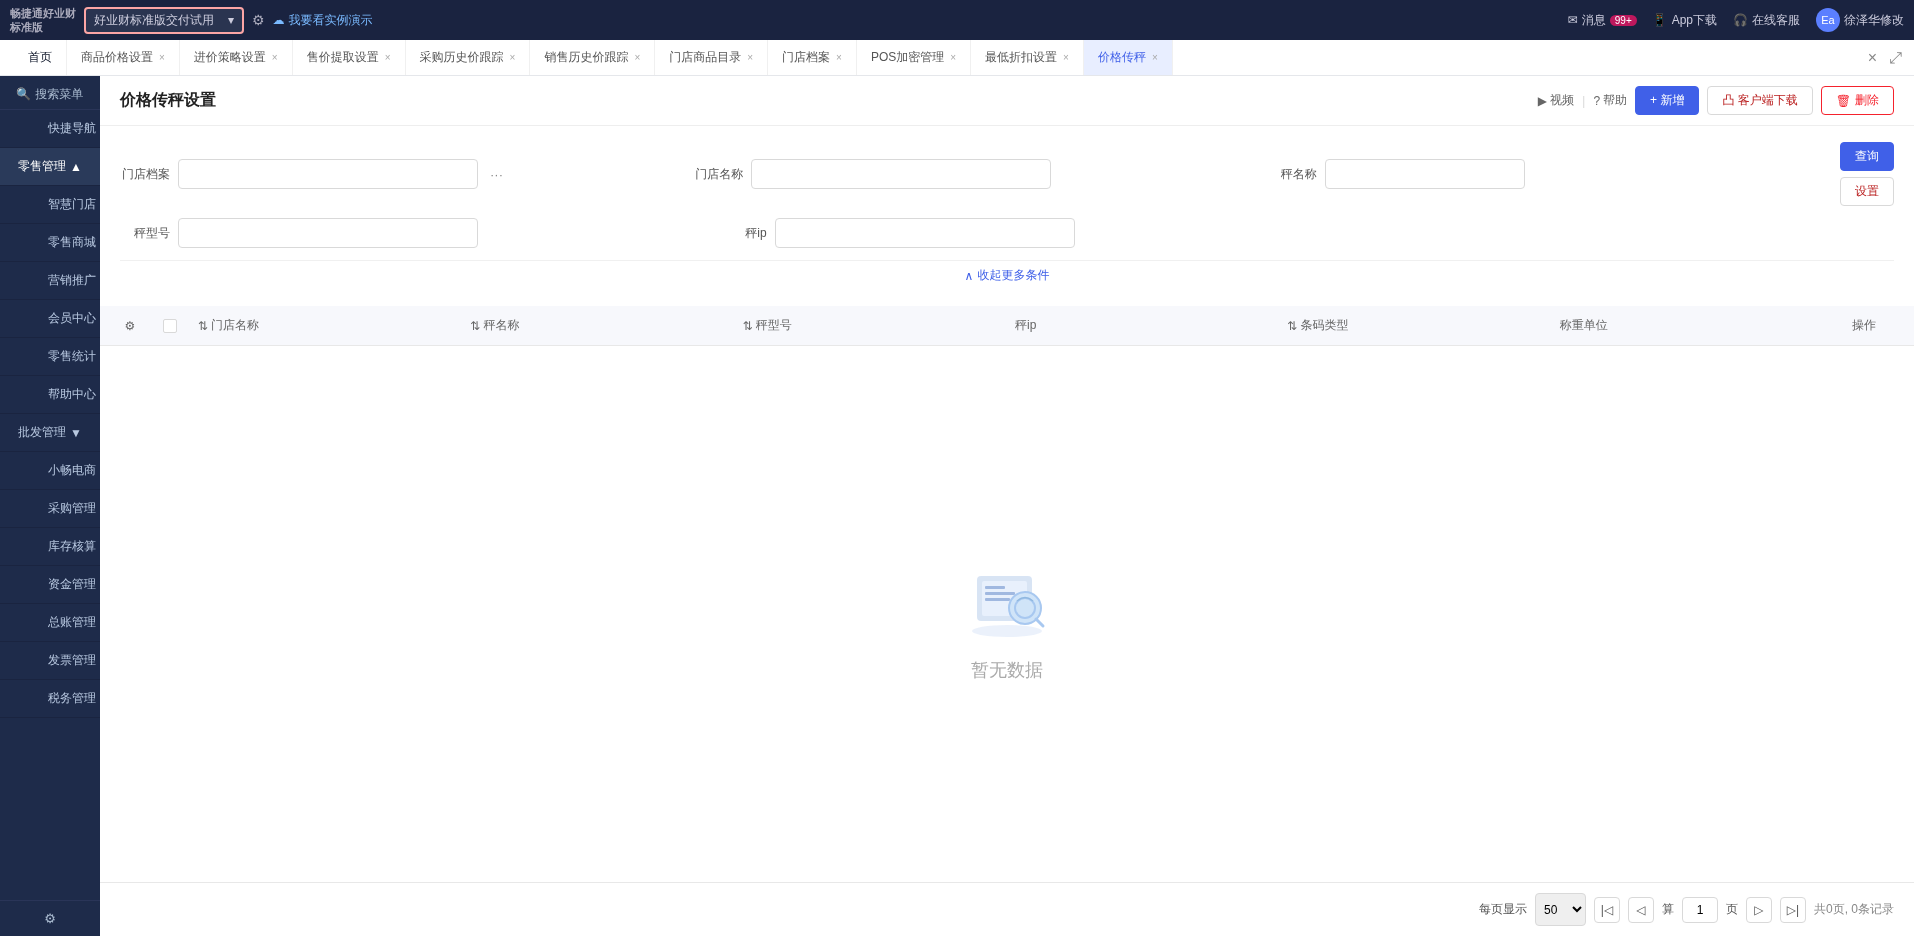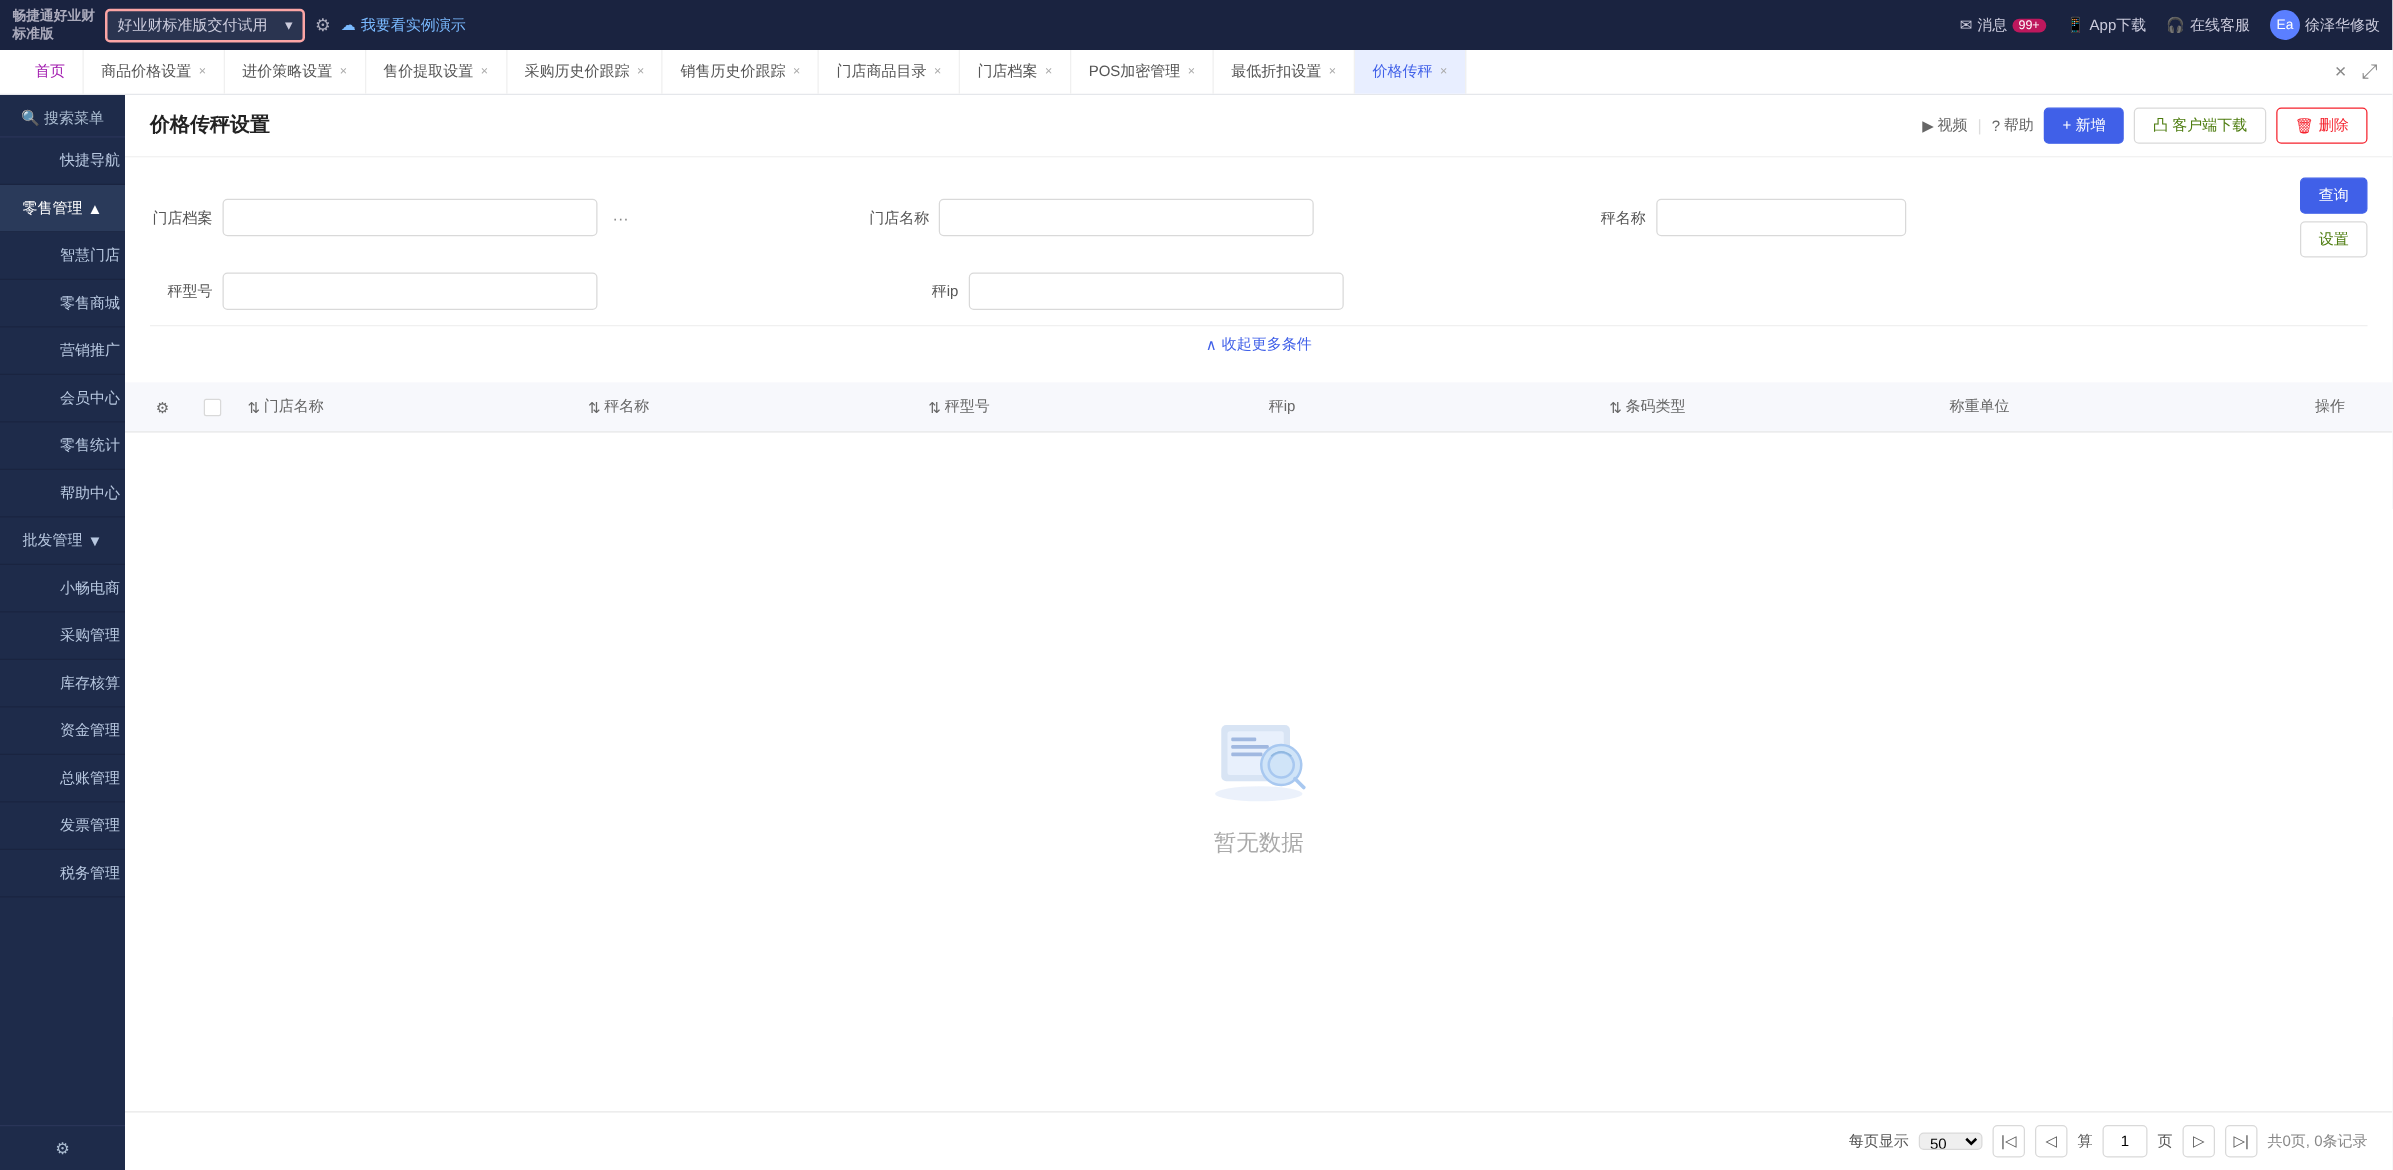--- a/index.html
+++ b/index.html
@@ -17,21 +17,21 @@
     .top-bar-right { display: flex; align-items: center; gap: 16px; color: #ccd; font-size: 12px; }
     .top-bar-right .item { display: flex; align-items: center; gap: 4px; cursor: pointer; }
     .badge { background: #be185d; color: #fff; border-radius: 10px; padding: 0 5px; font-size: 10px; }
     .avatar { width: 24px; height: 24px; background: #5b7fff; border-radius: 50%; display: flex; align-items: center; justify-content: center; color: #fff; font-size: 11px; }
 
     
     .nav-tabs { height: 36px; background: #fff; display: flex; align-items: center; border-bottom: 1px solid #e5e7eb; flex-shrink: 0; overflow: hidden; position: relative; }
     .nav-tab { padding: 0 14px; height: 36px; display: flex; align-items: center; gap: 4px; font-size: 12px; color: #555; cursor: pointer; border-right: 1px solid #f0f0f0; white-space: nowrap; flex-shrink: 0; }
     .nav-tab.active { background: #e8eeff; color: #4060e8; font-weight: 500; }
     .nav-tab .close-x { font-size: 10px; color: #aaa; margin-left: 2px; cursor: pointer; }
-    .nav-tab.home { color: #a21caf; padding-left: 28px; }
+    .nav-tab.home { color: #0f172a; padding-left: 28px; }
     .nav-tab-controls { margin-left: auto; display: flex; align-items: center; padding-right: 8px; gap: 4px; }
     .nav-tab-controls span { cursor: pointer; color: #888; font-size: 16px; padding: 2px 4px; }
 
     
     .main-layout { display: flex; flex: 1; overflow: hidden; }
 
     
     .sidebar { width: 100px; background: #1e2b4a; display: flex; flex-direction: column; flex-shrink: 0; overflow-y: auto; }
     .sidebar-search { padding: 10px 8px 6px; color: #aabbd0; font-size: 12px; text-align: center; cursor: pointer; border-bottom: 1px solid #2a3558; }
     .sidebar-item { padding: 10px 4px; text-align: right; color: #b8c8e0; font-size: 12px; cursor: pointer; border-bottom: 1px solid #1a2440; }
@@ -43,21 +43,21 @@
     .content { flex: 1; overflow-y: auto; background: #f5f6fa; display: flex; flex-direction: column; }
 
     
     .page-header { background: #fff; padding: 10px 20px; display: flex; align-items: center; justify-content: space-between; border-bottom: 1px solid #eee; flex-shrink: 0; }
     .page-title { font-size: 16px; font-weight: bold; color: #222; }
     .page-actions { display: flex; align-items: center; gap: 8px; }
     .page-actions .link-btn { color: #666; font-size: 12px; cursor: pointer; display: flex; align-items: center; gap: 3px; }
     .page-actions .separator { color: #ddd; }
     .btn { padding: 5px 14px; border-radius: 4px; font-size: 12px; cursor: pointer; border: 1px solid transparent; display: flex; align-items: center; gap: 4px; }
     .btn-primary { background: #4060e8; color: #fff; border-color: #4060e8; }
-    .btn-default { background: #fff; color: #4d7c0f; border-color: #d9d9d9; }
+    .btn-default { background: #fff; color: #b91c1c; border-color: #d9d9d9; }
     .btn-danger { background: #fff; color: #f5222d; border-color: #f5222d; }
 
     
     .search-form { background: #fff; padding: 16px 20px; flex-shrink: 0; }
     .form-row { display: flex; align-items: center; gap: 16px; margin-bottom: 12px; }
     .form-field { display: flex; align-items: center; gap: 8px; flex: 1; }
     .form-label { color: #555; font-size: 12px; white-space: nowrap; min-width: 50px; text-align: right; }
     .form-input { flex: 1; height: 30px; border: 1px solid #d9d9d9; border-radius: 4px; padding: 0 8px; font-size: 12px; color: #333; background: #fff; }
     .dots-btn { color: #888; cursor: pointer; padding: 0 4px; }
     .collapse-bar { display: flex; justify-content: center; align-items: center; padding: 6px; cursor: pointer; color: #4060e8; font-size: 12px; gap: 4px; border-top: 1px solid #f0f0f0; }
@@ -68,21 +68,21 @@
     .th { flex: 1; font-size: 12px; color: #666; display: flex; align-items: center; gap: 3px; padding: 0 8px; }
     .th.checkbox-col { flex: 0 0 40px; justify-content: center; }
     .th.gear-col { flex: 0 0 40px; justify-content: center; }
     .th.action-col { flex: 0 0 80px; justify-content: center; }
     .th.large-col { flex: 3; }
     .table-body { flex: 1; display: flex; flex-direction: column; align-items: center; justify-content: center; }
     .empty-state { display: flex; flex-direction: column; align-items: center; gap: 12px; color: #aaa; font-size: 18px; padding: 40px; }
 
     
     .pagination { background: #fff; border-top: 1px solid #e8e8e8; padding: 10px 20px; display: flex; align-items: center; justify-content: flex-end; gap: 8px; font-size: 12px; color: #555; flex-shrink: 0; }
-    .pagination select { height: 14px; border: 1px solid #d9d9d9; border-radius: 4px; padding: 0 4px; font-size: 12px; }
+    .pagination select { height: 33px; border: 1px solid #d9d9d9; border-radius: 4px; padding: 0 4px; font-size: 12px; }
     .pag-btn { width: 26px; height: 26px; border: 1px solid #d9d9d9; border-radius: 4px; display: flex; align-items: center; justify-content: center; cursor: pointer; background: #fff; color: #555; }
     .pag-input { width: 36px; height: 26px; border: 1px solid #d9d9d9; border-radius: 4px; text-align: center; font-size: 12px; }
     .pag-total { color: #888; }
 
     
     .checkbox { width: 14px; height: 14px; border: 1px solid #d9d9d9; border-radius: 2px; background: #fff; cursor: pointer; }
 
     
     .empty-svg { width: 100px; height: 100px; }
   </style>

